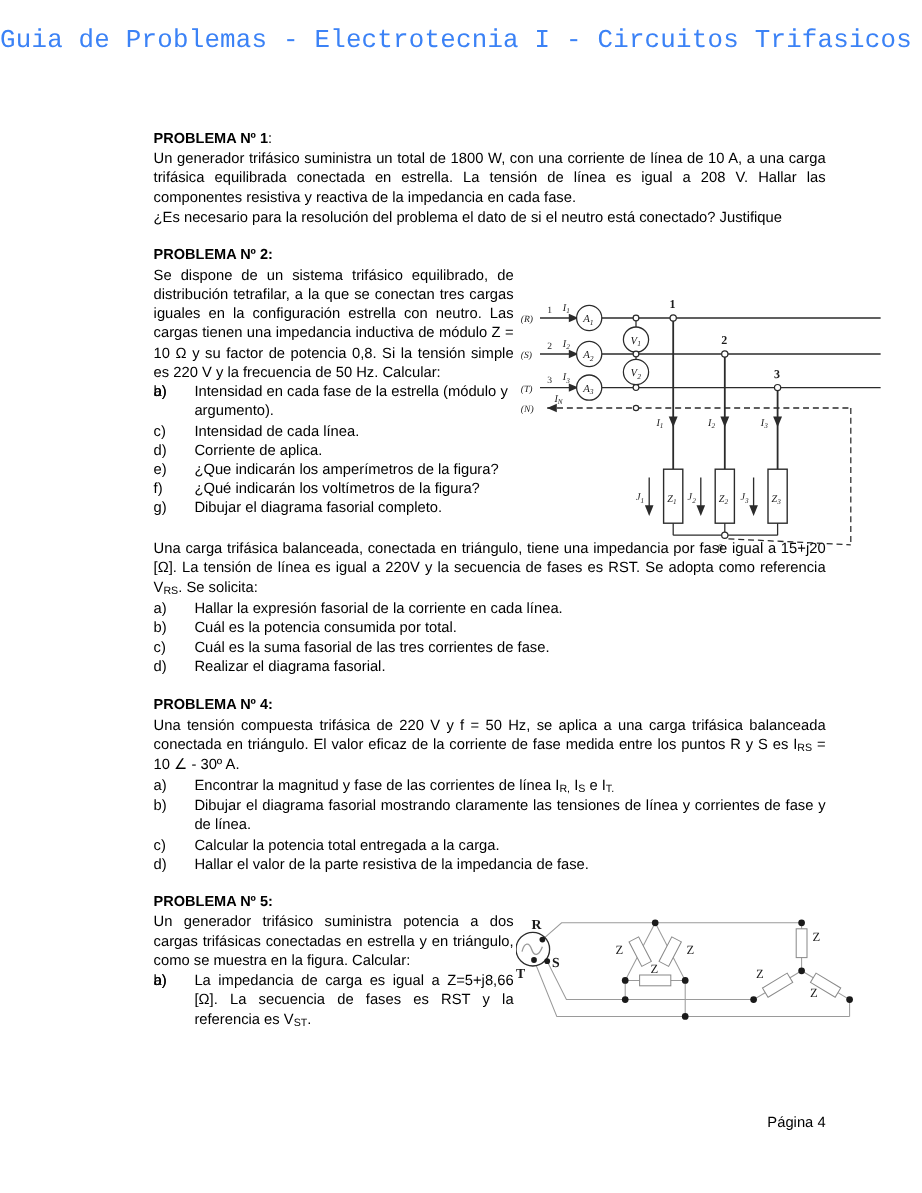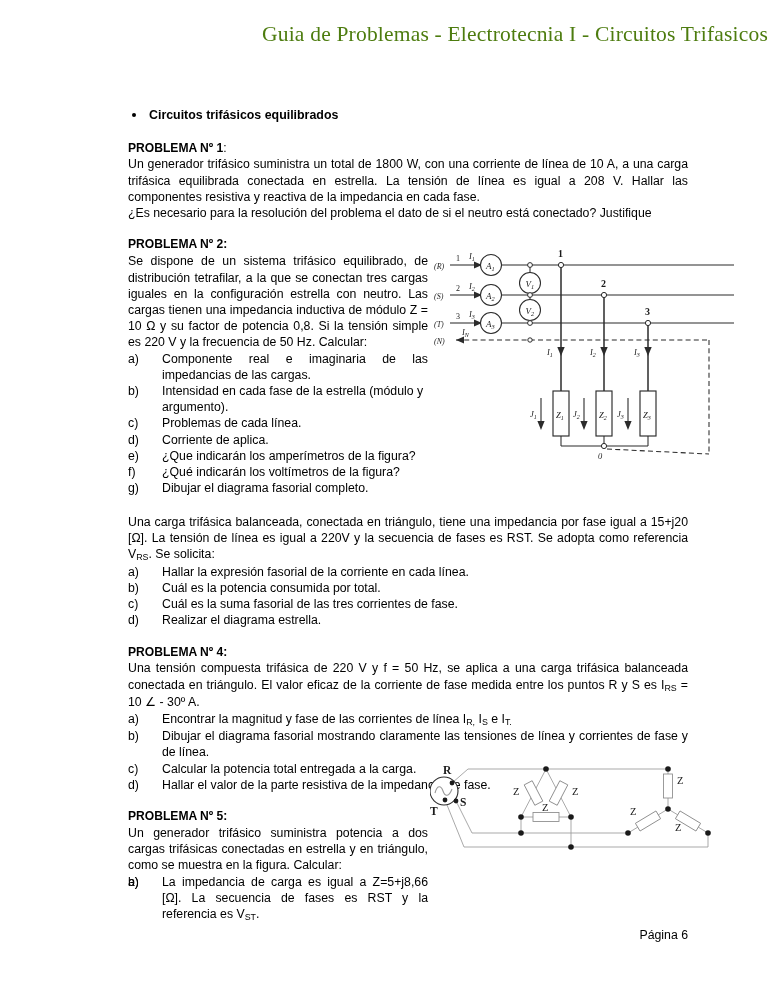--- a/index.html
+++ b/index.html
@@ -21,26 +21,26 @@
     inset: 0;
     background: #ffffff;
   }
 
   
   .doc-title {
     position: absolute;
     left: 0;
     right: 0;
     top: 22px;
-    text-align: right;
-    font-family: Liberation Serif, serif;
+    text-align: left;
+    font-family: Liberation Mono, monospace;
     font-size: 21.5px;
     font-weight: 400;
     letter-spacing: 0.2px;
-    color: #4d7c0f;
+    color: #3b82f6;
   }
 
   
   .content {
     position: absolute;
     left: 128px;
     top: 108px;
     width: 560px;
   }
 
@@ -126,54 +126,50 @@
 </style>
 </head>
 <body>
 
 <div class="page">
 
   <div class="doc-title">Guia de Problemas - Electrotecnia I - Circuitos Trifasicos</div>
 
   <div class="content">
 
-    <div class="bullet-heading">
-      <span class="dot"></span>
-      <span>Circuitos trifásicos equilibrados</span>
-    </div>
 
     <div class="problem" style="margin-bottom:16px;">
       <div class="problem-title">
         <span>PROBLEMA Nº 1</span><span style="font-weight:400;">:</span>
       </div>
       <p class="para">Un generador trifásico suministra un total de 1800 W, con una corriente de línea de 10 A, a una carga trifásica equilibrada conectada en estrella. La tensión de línea es igual a 208 V. Hallar las componentes resistiva y reactiva de la impedancia en cada fase.</p>
       <p class="para">¿Es necesario para la resolución del problema el dato de si el neutro está conectado? Justifique</p>
     </div>
 
     <div class="problem" style="margin-bottom:17px;">
       <div class="problem-title">PROBLEMA Nº 2:</div>
       <p class="para narrow">Se dispone de un sistema trifásico equilibrado, de distribución tetrafilar, a la que se conectan tres cargas iguales en la configuración estrella con neutro. Las cargas tienen una impedancia inductiva de módulo      Z = 10 Ω y su factor de potencia 0,8. Si la tensión simple es 220 V y la frecuencia de 50 Hz. Calcular:</p>
       <ol class="items narrow">
-        <li><span class="mk">a)</span><span>Componente real e imaginaria de las impedancias de las cargas.</span></li>
+        <li><span class="mk">a)</span></li>
         <li class="nojust"><span class="mk">b)</span><span>Intensidad en cada fase de la estrella (módulo y argumento).</span></li>
-        <li class="nojust"><span class="mk">c)</span><span>Problemas de cada línea.</span></li>
+        <li class="nojust"><span class="mk">c)</span><span>Intensidad de cada línea.</span></li>
         <li class="nojust"><span class="mk">d)</span><span>Corriente de aplica.</span></li>
         <li class="nojust"><span class="mk">e)</span><span>¿Que indicarán los amperímetros de la figura?</span></li>
         <li class="nojust"><span class="mk">f)</span><span>¿Qué indicarán los voltímetros de la figura?</span></li>
         <li class="nojust"><span class="mk">g)</span><span>Dibujar el diagrama fasorial completo.</span></li>
       </ol>
     </div>
 
     <div class="problem" style="margin-bottom:16px;">
       <p class="para"><span>Una carga trifásica balanceada, conectada en triángulo, tiene una impedancia por fase igual a 15+j20 [Ω]. La tensión de línea es igual a 220V y la secuencia de fases es RST. Se adopta como referencia V</span><sub>RS</sub><span>. Se solicita:</span></p>
       <ol class="items">
         <li class="nojust"><span class="mk">a)</span><span>Hallar la expresión fasorial de la corriente en cada línea.</span></li>
         <li class="nojust"><span class="mk">b)</span><span>Cuál es la potencia consumida por total.</span></li>
         <li class="nojust"><span class="mk">c)</span><span>Cuál es la suma fasorial de las tres corrientes de fase.</span></li>
-        <li class="nojust"><span class="mk">d)</span><span>Realizar el diagrama estrella.</span></li>
+        <li class="nojust"><span class="mk">d)</span><span>Realizar el diagrama fasorial.</span></li>
       </ol>
     </div>
 
     <div class="problem" style="margin-bottom:16px;">
       <div class="problem-title">PROBLEMA Nº 4:</div>
       <p class="para"><span>Una tensión compuesta trifásica de 220 V y f = 50 Hz, se aplica a una carga trifásica balanceada conectada en triángulo. El valor eficaz de la corriente de fase medida entre los puntos R y S es I</span><sub>RS</sub><span> = 10 ∠ - 30º A.</span></p>
       <ol class="items">
         <li class="nojust"><span class="mk">a)</span><span>Encontrar la magnitud y fase de las corrientes de línea I</span><sub>R,</sub><span> I</span><sub>S</sub><span> e I</span><sub>T.</sub></li>
         <li><span class="mk">b)</span><span>Dibujar el diagrama fasorial mostrando claramente las tensiones de línea y corrientes de fase y de línea.</span></li>
         <li class="nojust"><span class="mk">c)</span><span>Calcular la potencia total entregada a la carga.</span></li>
@@ -413,15 +409,15 @@
         <text x="142" y="38" font-size="10.5">Z</text>
         <text x="112" y="54" font-size="10.5">Z</text>
 
         <text x="247" y="27" font-size="10.5">Z</text>
         <text x="200" y="58" font-size="10.5">Z</text>
         <text x="245" y="74" font-size="10.5">Z</text>
       </g>
     </svg>
   </div>
 
-  <div class="footer">Página 6</div>
+  <div class="footer">Página 4</div>
 
 </div>
 
 </body></html>

